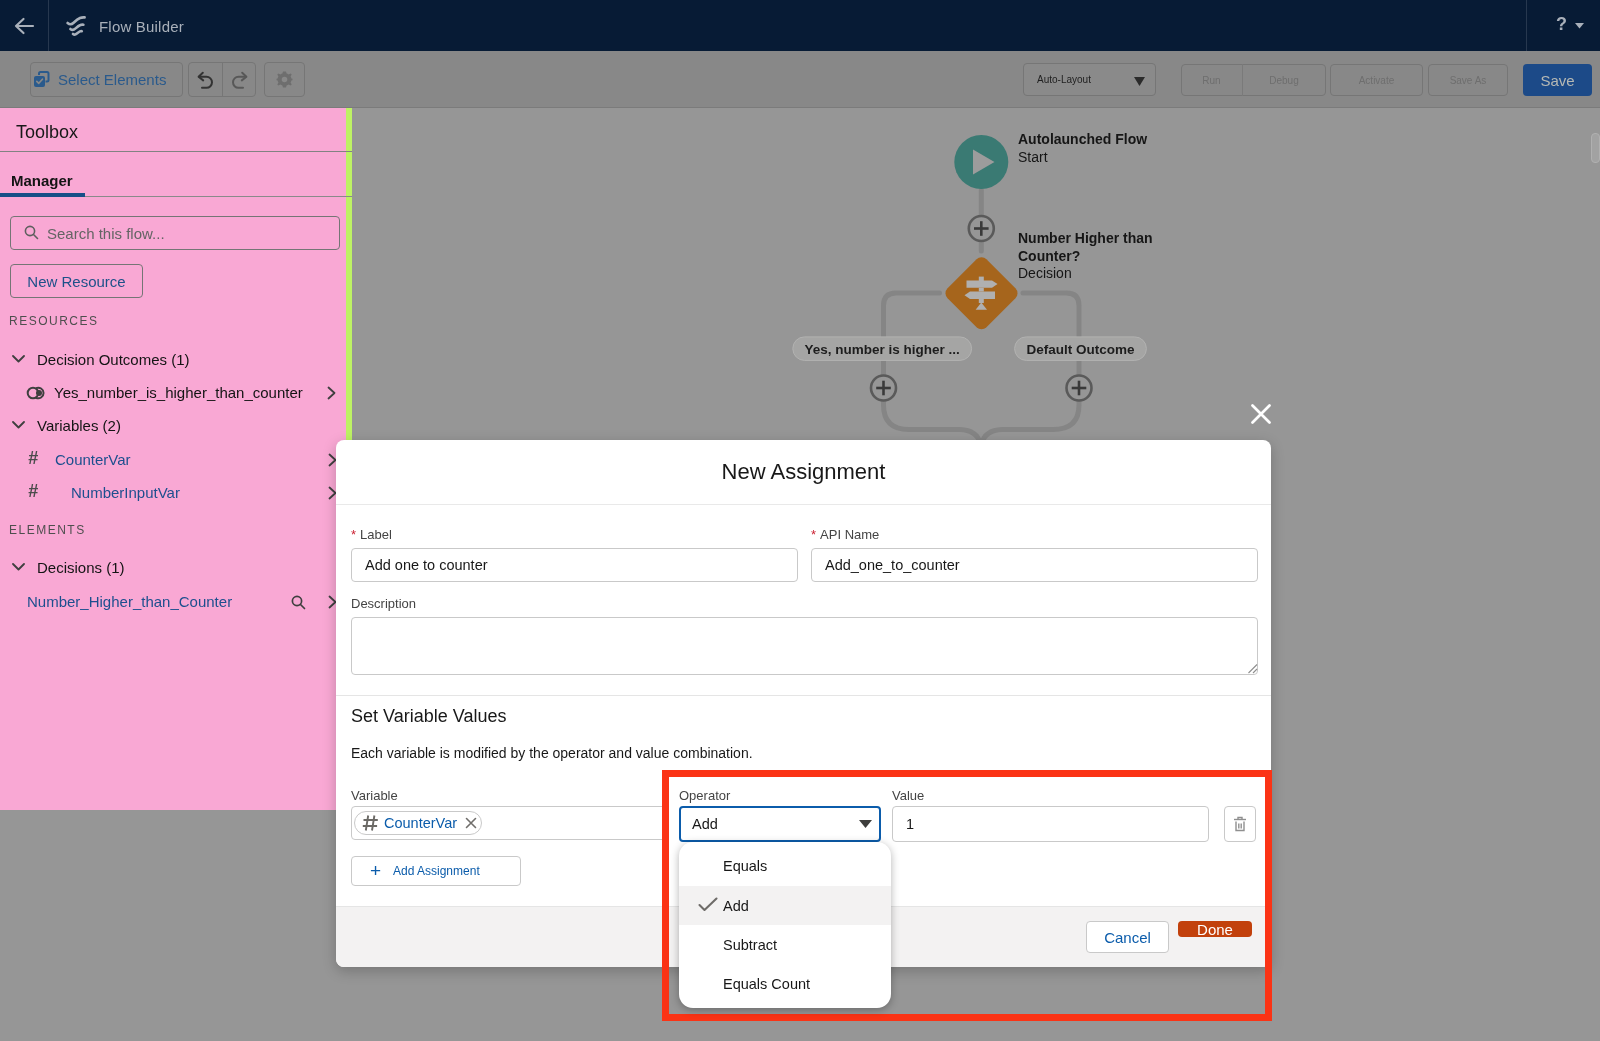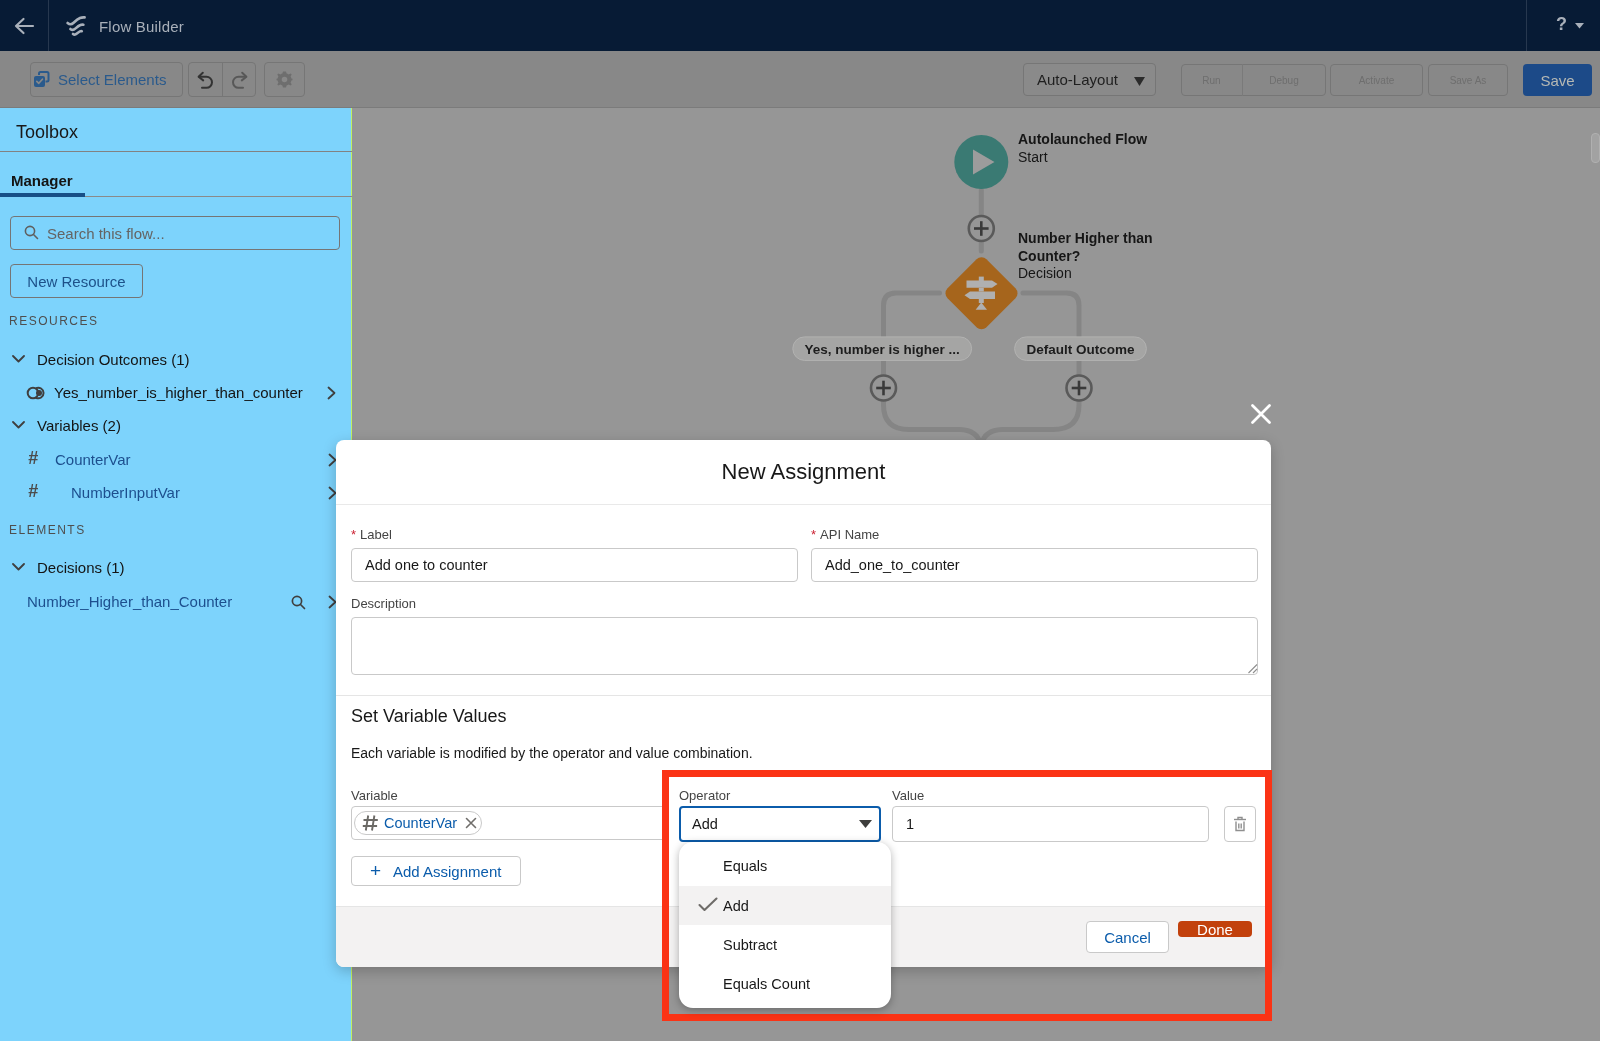--- a/index.html
+++ b/index.html
@@ -12,21 +12,21 @@
 #header .hdiv { position:absolute; top:0; width:1px; height:51px; background:rgba(255,255,255,0.13); }
 #hdrtitle { position:absolute; left:99px; top:18px; font-size:15px; color:#a9b0ba; letter-spacing:0.2px; }
 #qmark { position:absolute; left:1556px; top:14px; font-size:18px; font-weight:700; color:#a9b0ba; }
 
 
 #toolbar { position:absolute; left:0; top:51px; width:1600px; height:57px; background:#888888; border-bottom:1px solid #7b7b7b; }
 .tbtn { position:absolute; border:1px solid #767676; border-radius:4px; }
 .tbtxt { font-size:10px; color:#6e6e6e; display:flex; align-items:center; justify-content:center; height:32px; }
 
 
-#sidebar { position:absolute; left:0; top:108px; width:352px; height:933px; background:#7dd3fc; border-right:1px solid #bef264; }
+#sidebar { position:absolute; left:0; top:108px; width:352px; height:702px; background:#f9a8d4; border-right:6px solid #bef264; }
 .side-label { position:absolute; color:#141414; font-size:15px; }
 .side-blue { color:#1d4f8e; }
 .sec-label { position:absolute; color:#4e4e4e; font-size:12px; letter-spacing:1.5px; }
 
 
 #modal { position:absolute; left:336px; top:440px; width:935px; height:527px; background:#fff; border-radius:8px; box-shadow:0 4px 14px rgba(0,0,0,0.22); z-index:10; }
 #modal .mtitle { position:absolute; left:0; top:19px; width:100%; text-align:center; font-size:22px; color:#181818; }
 #modal .mhdr-line { position:absolute; left:0; top:64px; width:100%; height:1px; background:#e9e9e9; }
 .flabel { position:absolute; font-size:13px; color:#444; }
 .fstar { color:#cb2233; margin-right:4px; }
@@ -86,21 +86,21 @@
     <path d="M3.4 5.8 H10.5 a5.5 5.5 0 0 1 0 11 H6" fill="none" stroke="#585858" stroke-width="2" stroke-linecap="round"></path>
     </g>
   </svg>
 
   <div class="tbtn" style="left:264px;top:11px;width:41px;height:35px;"></div>
   <svg class="abs" style="left:276px;top:20px" width="17" height="17" viewBox="0 0 17 17">
     <path fill="#6e6e6e" d="M8.5 0.5 L10 0.5 L10.6 2.6 A6 6 0 0 1 12.6 3.4 L14.6 2.4 L15.7 3.5 L14.6 5.4 A6 6 0 0 1 15.4 7.4 L16.5 7.7 L16.5 9.3 L15.4 9.6 A6 6 0 0 1 14.6 11.6 L15.7 13.5 L14.6 14.6 L12.6 13.6 A6 6 0 0 1 10.6 14.4 L10 16.5 L7 16.5 L6.4 14.4 A6 6 0 0 1 4.4 13.6 L2.4 14.6 L1.3 13.5 L2.4 11.6 A6 6 0 0 1 1.6 9.6 L0.5 9.3 L0.5 7.7 L1.6 7.4 A6 6 0 0 1 2.4 5.4 L1.3 3.5 L2.4 2.4 L4.4 3.4 A6 6 0 0 1 6.4 2.6 L7 0.5 Z M8.5 5.7 A2.8 2.8 0 1 0 8.5 11.3 A2.8 2.8 0 1 0 8.5 5.7 Z"></path>
   </svg>
 
   <div class="tbtn" style="left:1023px;top:11.5px;width:133px;height:33.5px;background:#8a8a8a;"></div>
-  <div class="abs" style="left:1037px;top:11.5px;height:33.5px;display:flex;align-items:center;font-size:15px;color:#1f1f1f;">Auto-Layout</div>
+  <div class="abs" style="left:1037px;top:11.5px;height:33.5px;display:flex;align-items:center;font-size:10px;color:#1f1f1f;">Auto-Layout</div>
   <svg class="abs" style="left:1134px;top:25.5px" width="11" height="9" viewBox="0 0 11 9">
       <polygon points="0,0 11,0 5.5,9" fill="#2b2b2b"></polygon>
     </svg>
 
   <div class="tbtn" style="left:1181px;top:13px;width:145px;height:32px;"></div>
   <div class="abs" style="left:1242px;top:13px;width:1px;height:32px;background:#7a7a7a;"></div>
   <div class="abs tbtxt" style="left:1181px;top:13px;width:61px;">Run</div>
   <div class="abs tbtxt" style="left:1242px;top:13px;width:84px;">Debug</div>
 
   <div class="tbtn" style="left:1330px;top:13px;width:93px;height:32px;"></div>
@@ -273,21 +273,21 @@
       <line x1="1" y1="3.5" x2="13" y2="3.5"></line>
       <path d="M5 3 L5 1.5 L9 1.5 L9 3"></path>
       <path d="M3 5.5 L3 14.5 L11 14.5 L11 5.5"></path>
       <line x1="5.8" y1="7.5" x2="5.8" y2="12.5"></line>
       <line x1="8.2" y1="7.5" x2="8.2" y2="12.5"></line>
     </g>
   </svg>
 
   <div class="abs" style="left:15px;top:416px;width:170px;height:30px;border:1px solid #c9c9c9;border-radius:4px;"></div>
   <div class="abs" style="left:34px;top:416px;height:30px;display:flex;align-items:center;font-size:19px;color:#0b5cab;">+</div>
-  <div class="abs" style="left:57px;top:416px;height:30px;display:flex;align-items:center;font-size:15px;color:#0b5cab;">Add Assignment</div>
+  <div class="abs" style="left:57px;top:416px;height:30px;display:flex;align-items:center;font-size:12px;color:#0b5cab;">Add Assignment</div>
   <div id="mfooter"></div>
   <div class="btn" style="left:750px;top:481px;width:83px;height:32px;background:#fff;border:1px solid #c9c9c9;color:#0b5cab;">Cancel</div>
   <div class="btn" style="left:842px;top:481px;width:74px;height:16px;background:#c2410c;color:#fff;">Done</div>
 </div>
 
 <div id="dropdown">
   <div class="opt" style="top:4px;">Equals</div>
   <div class="opt" style="top:44px;height:39px;background:#f3f2f2;">Add</div>
   <svg class="abs" style="left:19px;top:55px" width="20" height="15" viewBox="0 0 20 15">
     <path d="M1.5 8 L6.5 13 L18.5 1.5" stroke="#6e6c69" stroke-width="2.1" fill="none" stroke-linecap="round" stroke-linejoin="round"></path>

